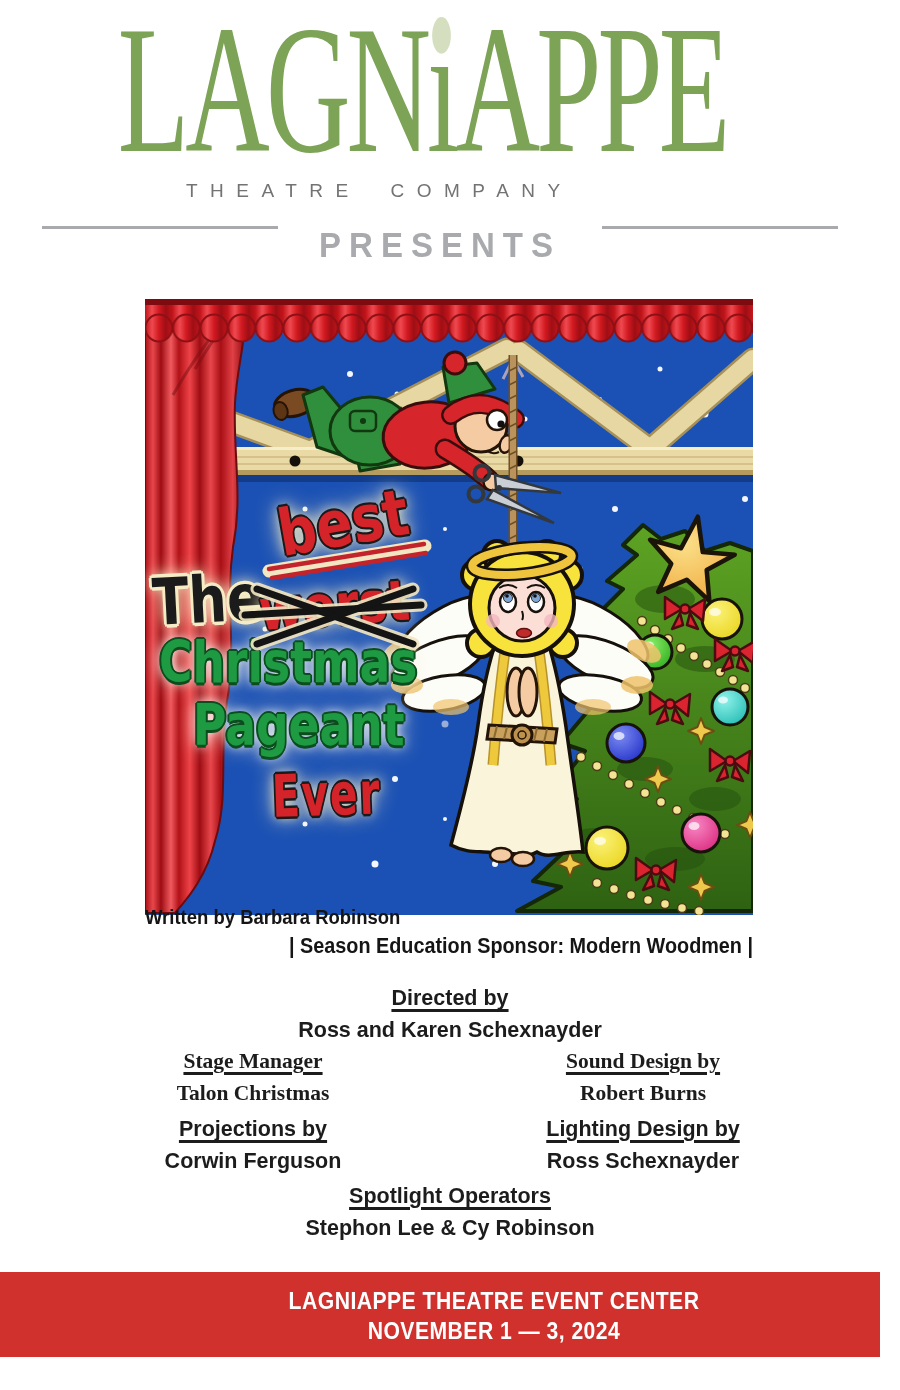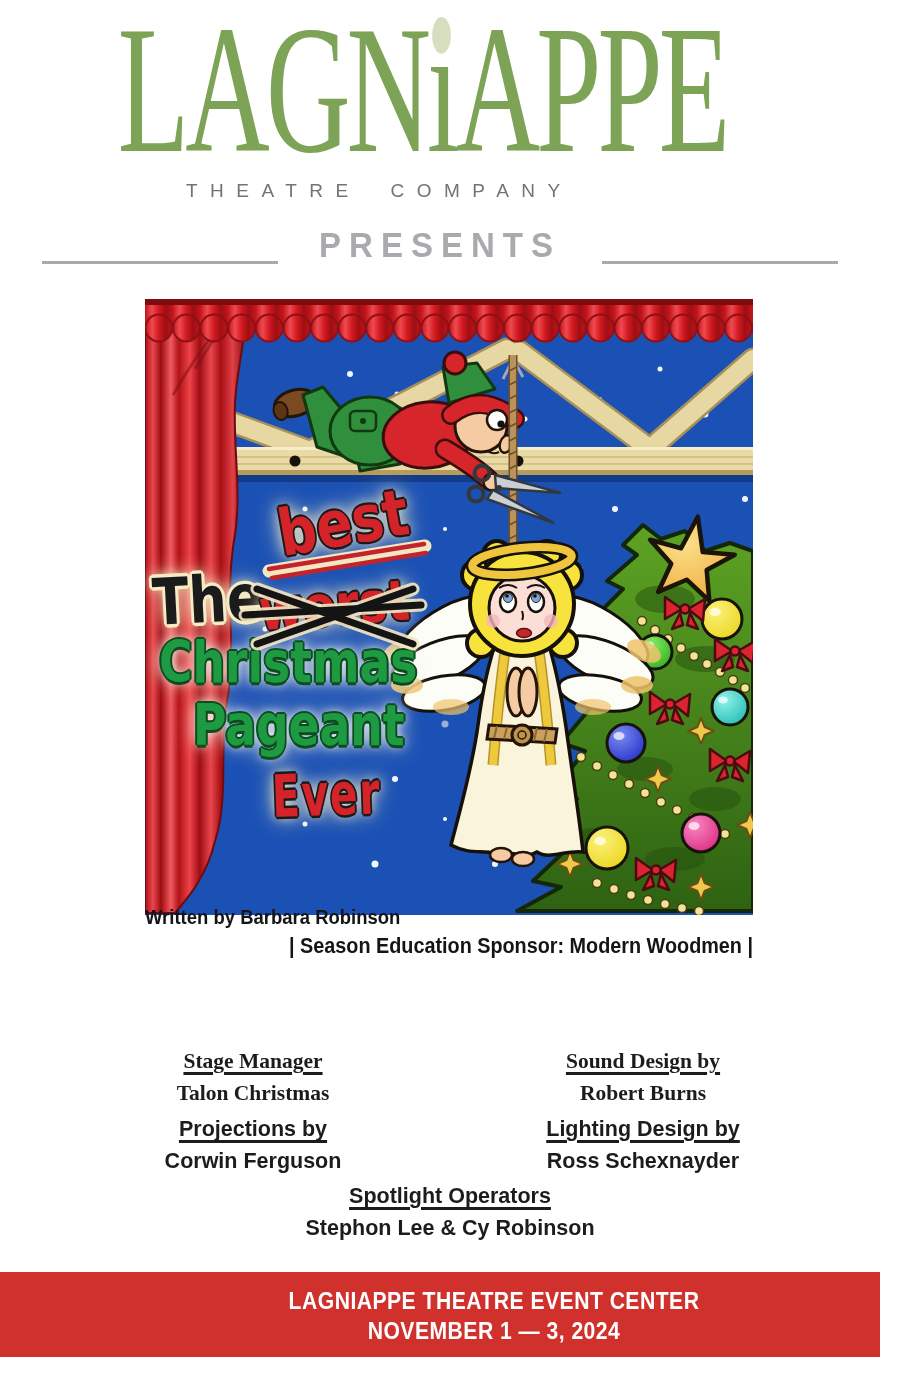--- a/index.html
+++ b/index.html
@@ -9,21 +9,21 @@
   
   .brand{position:absolute;top:2px;left:-18px;right:18px;text-align:center;
          font-family:"Liberation Serif",serif;font-weight:400;color:#7DA356;
          font-size:150px;line-height:1;letter-spacing:-5px;white-space:nowrap;
          transform:scale(0.78,1.22);transform-origin:50% 20px;}
   .brand .ii{position:relative;display:inline-block;}
   .brand .ii .dot{position:absolute;left:6px;top:16px;width:24px;height:30px;border-radius:50%;
                   background:#D5DFC0;}
   .tagline{position:absolute;top:180px;left:176px;width:360px;font-size:19px;color:#737373;
            letter-spacing:12.5px;word-spacing:12px;white-space:nowrap;font-weight:400;margin-left:10px;}
-  .presents-row{position:absolute;top:226px;left:42px;right:42px;display:flex;align-items:flex-end;gap:23px;}
+  .presents-row{position:absolute;top:226px;left:42px;right:42px;display:flex;align-items:flex-start;gap:23px;}
   .presents-rule{flex:1;height:3px;background:#A8AAAD;}
   .presents-label{margin:0 18px;font-size:33px;font-weight:700;letter-spacing:8px;color:#A8AAAD;
                   transform:scaleY(1.05);}
 
   
   .poster{position:absolute;left:145px;top:299px;width:608px;height:616px;overflow:hidden;}
   .poster svg{position:absolute;left:0;top:0;}
   .poster .overlay{z-index:30;pointer-events:none;}
   .tword{position:absolute;z-index:20;font-family:"DejaVu Sans",sans-serif;font-weight:700;
          white-space:nowrap;transform-origin:top left;line-height:1;}
@@ -458,20 +458,24 @@
         <line x1="100" y1="316" x2="276" y2="306"></line>
           <line x1="112" y1="290" x2="268" y2="345"></line>
         <line x1="112" y1="345" x2="268" y2="290"></line>
       </g>
     </svg>
   </div>
 
   <div class="byline">Written by Barbara Robinson</div>
   <div class="sponsor">| Season Education Sponsor: Modern Woodmen |</div>
 
+  <div class="credit c-center row-directed">
+    <span class="lbl">Directed by</span>
+    <span class="nm">Ross and Karen Schexnayder</span>
+  </div>
   <div class="credit c-left row-1">
     <span class="lbl">Stage Manager</span>
     <span class="nm">Talon Christmas</span>
   </div>
   <div class="credit c-left row-2">
     <span class="lbl">Projections by</span>
     <span class="nm">Corwin Ferguson</span>
   </div>
   <div class="credit c-right row-1">
     <span class="lbl">Sound Design by</span>

